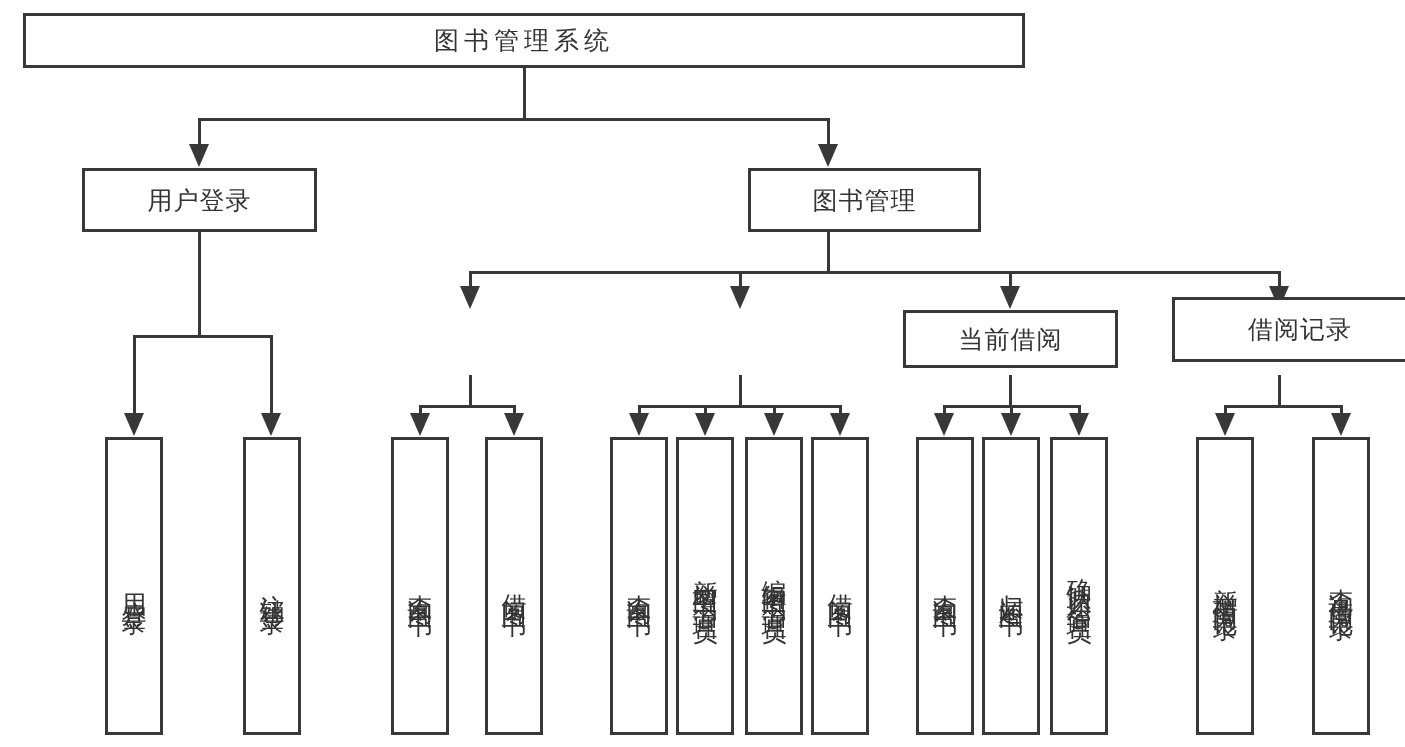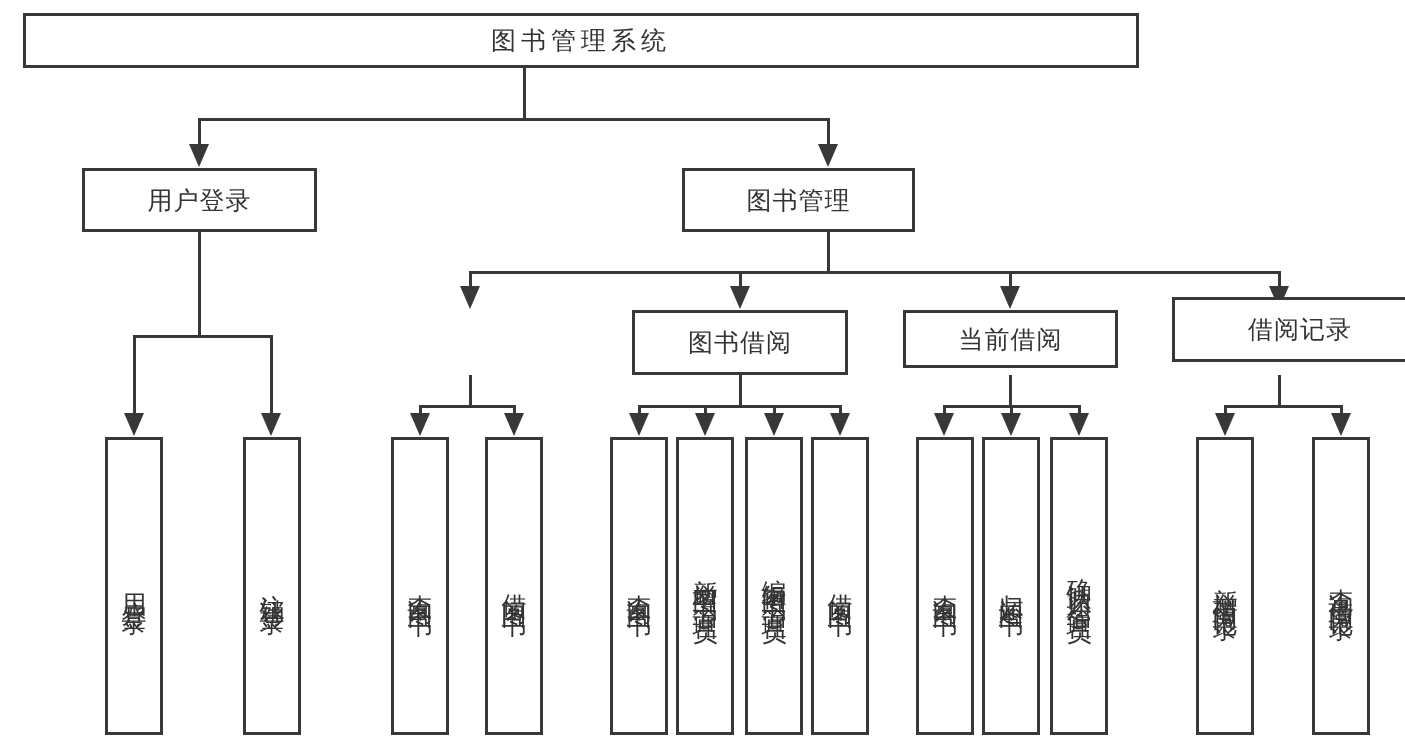--- a/index.html
+++ b/index.html
@@ -50,34 +50,31 @@
     letter-spacing:1px;
     z-index:3;
     white-space:nowrap;
   }
 </style>
 </head>
 <body>
 
 <div class="canvas">
 
-  <div class="box root" style="left:23px;top:13px;width:1116px;height:55px">
+  <div class="box root" style="left:23px;top:13px;width:1002px;height:55px">
     <span class="lbl">图书管理系统</span>
   </div>
 
   <div class="box" style="left:82px;top:168px;width:235px;height:64px">
     <span class="lbl">用户登录</span>
   </div>
-  <div class="box" style="left:682px;top:168px;width:233px;height:64px">
+  <div class="box" style="left:748px;top:168px;width:233px;height:64px">
     <span class="lbl">图书管理</span>
   </div>
 
-  <div class="box" style="left:632px;top:310px;width:216px;height:65px">
-    <span class="lbl">图书借阅</span>
-  </div>
   <div class="box" style="left:903px;top:310px;width:215px;height:58px">
     <span class="lbl">当前借阅</span>
   </div>
   <div class="box" style="left:1172px;top:297px;width:256px;height:65px">
     <span class="lbl">借阅记录</span>
   </div>
 
   <div class="box v" style="left:105px;top:437px;width:58px;height:298px">
     <span class="lbl">用户登录</span>
   </div>

